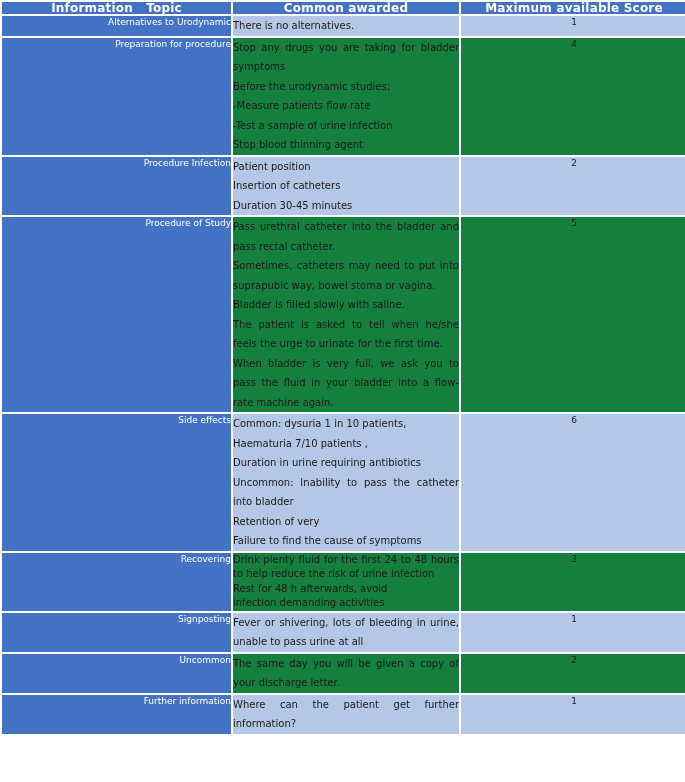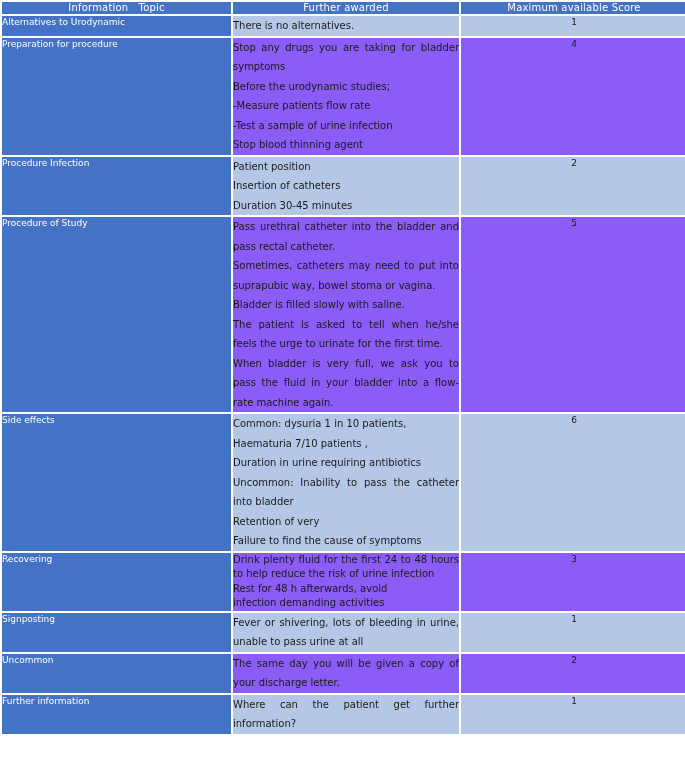--- a/index.html
+++ b/index.html
@@ -25,78 +25,78 @@
     margin: 0;
     vertical-align: top;
   }
   .col-topic   { width: 229px; }
   .col-points  { width: 226px; }
   .col-score   { width: 226px; }
 
   thead th {
     background: #4472C4;
     color: #ffffff;
-    font-size: 10px;
-    font-weight: normal;
+    font-size: 12px;
+    font-weight: bold;
     text-align: center;
     height: 12px;
     line-height: 12px;
     letter-spacing: 0.2px;
     white-space: pre;
   }
 
   td.topic-cell {
     background: #4472C4;
     color: #ffffff;
     font-size: 9px;
     line-height: 1.55;
     padding: 3px 0 3px 7px;
-    text-align: left;
+    text-align: right;
   }
   td.points-cell {
     color: #1a1a1a;
     font-size: 10px;
     line-height: 1.95;
     padding: 3px 6px 3px 7px;
     text-align: justify;
     text-justify: inter-word;
   }
   td.points-cell.tight {
     line-height: 1.45;
   }
   td.score-cell {
     color: #1a1a1a;
     font-size: 9px;
     line-height: 1.5;
     padding: 3px 0 3px 0;
     text-align: center;
   }
   .shade-dark  { background: #B4C7E7; }
-  .shade-light { background: #8b5cf6; }
+  .shade-light { background: #15803d; }
 
   .points-cell p, .score-cell p, .topic-cell p {
     margin: 0;
     padding: 0;
   }
   .points-cell p:last-child { text-align-last: left; }
   .points-cell p { text-align: justify; text-align-last: left; }
 </style>
 </head>
 <body>
 
 <table id="score-table">
   <colgroup>
     <col class="col-topic">
       <col class="col-points">
       <col class="col-score">
   </colgroup>
   <thead>
     <tr>
       <th>Information   Topic</th>
-      <th>Further awarded</th>
+      <th>Common awarded</th>
       <th>Maximum available Score</th>
     </tr>
   </thead>
   <tbody id="table-body">
       <tr>
         <td class="topic-cell">
           <p>Alternatives to Urodynamic</p>
         </td>
         <td class="points-cell shade-dark">
           <p>There is no alternatives.</p>

